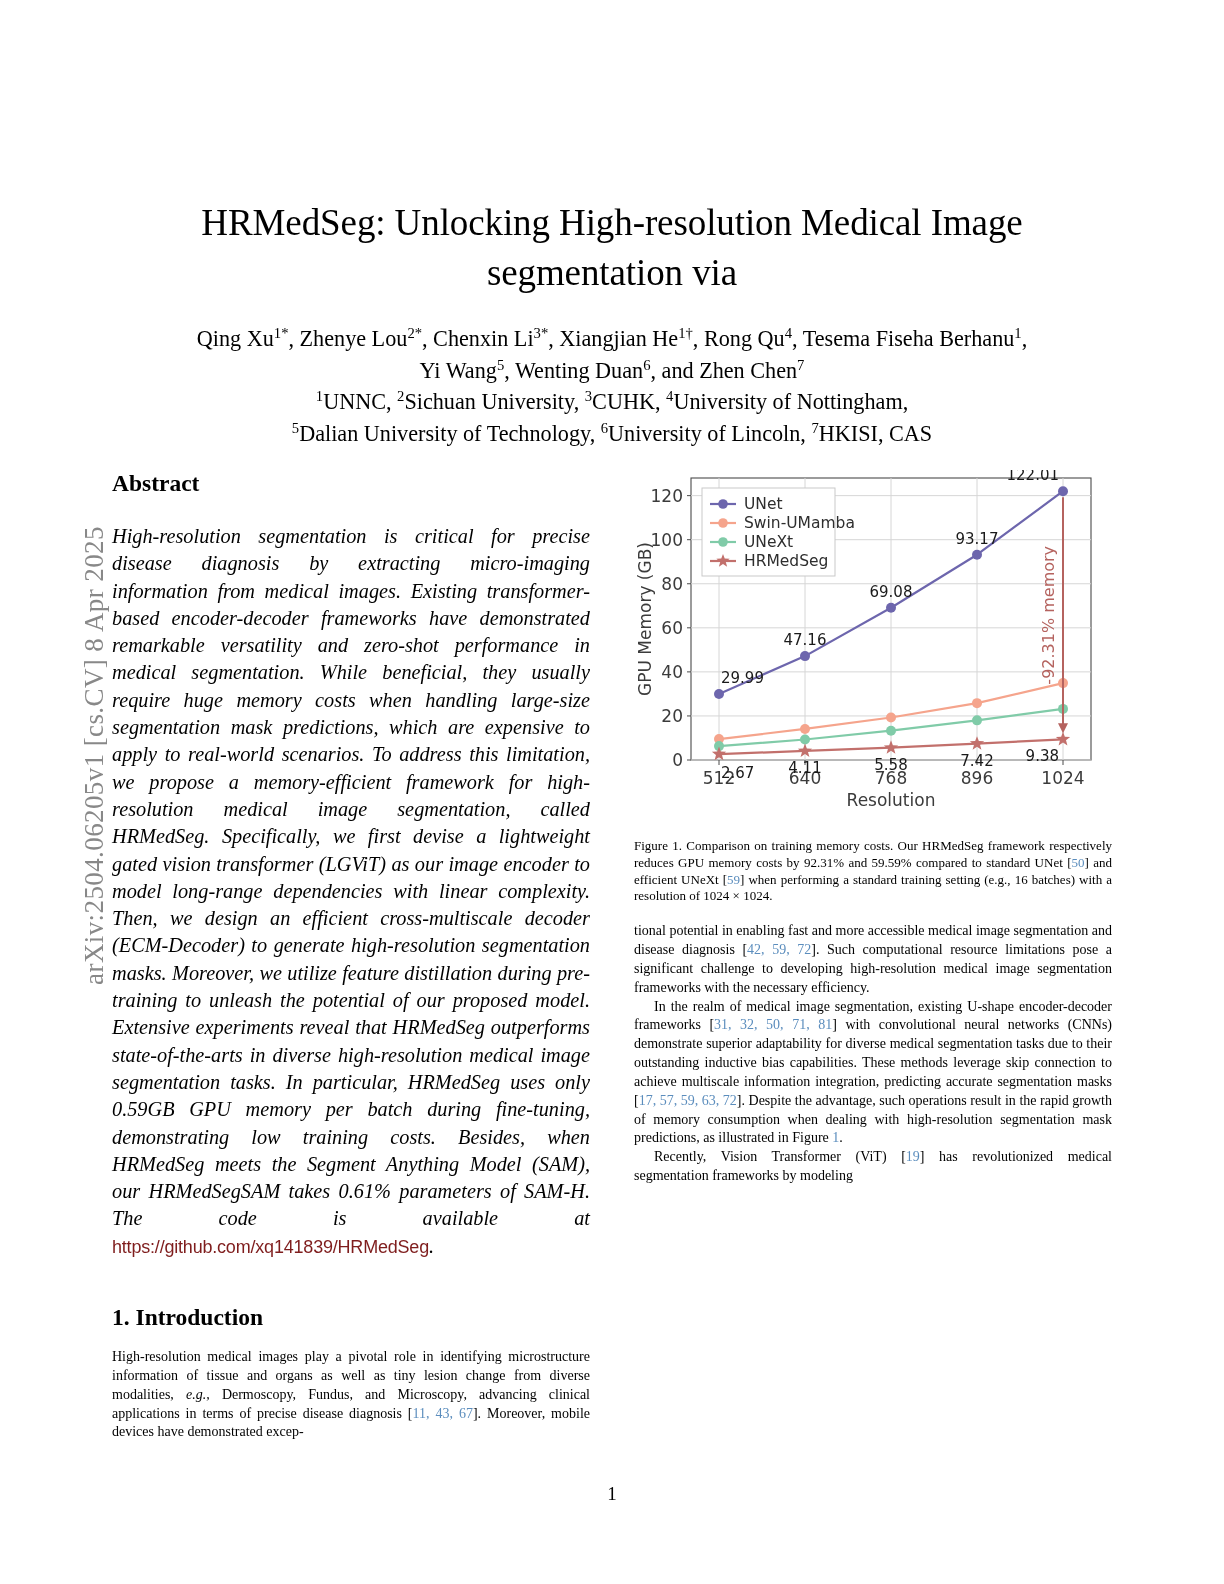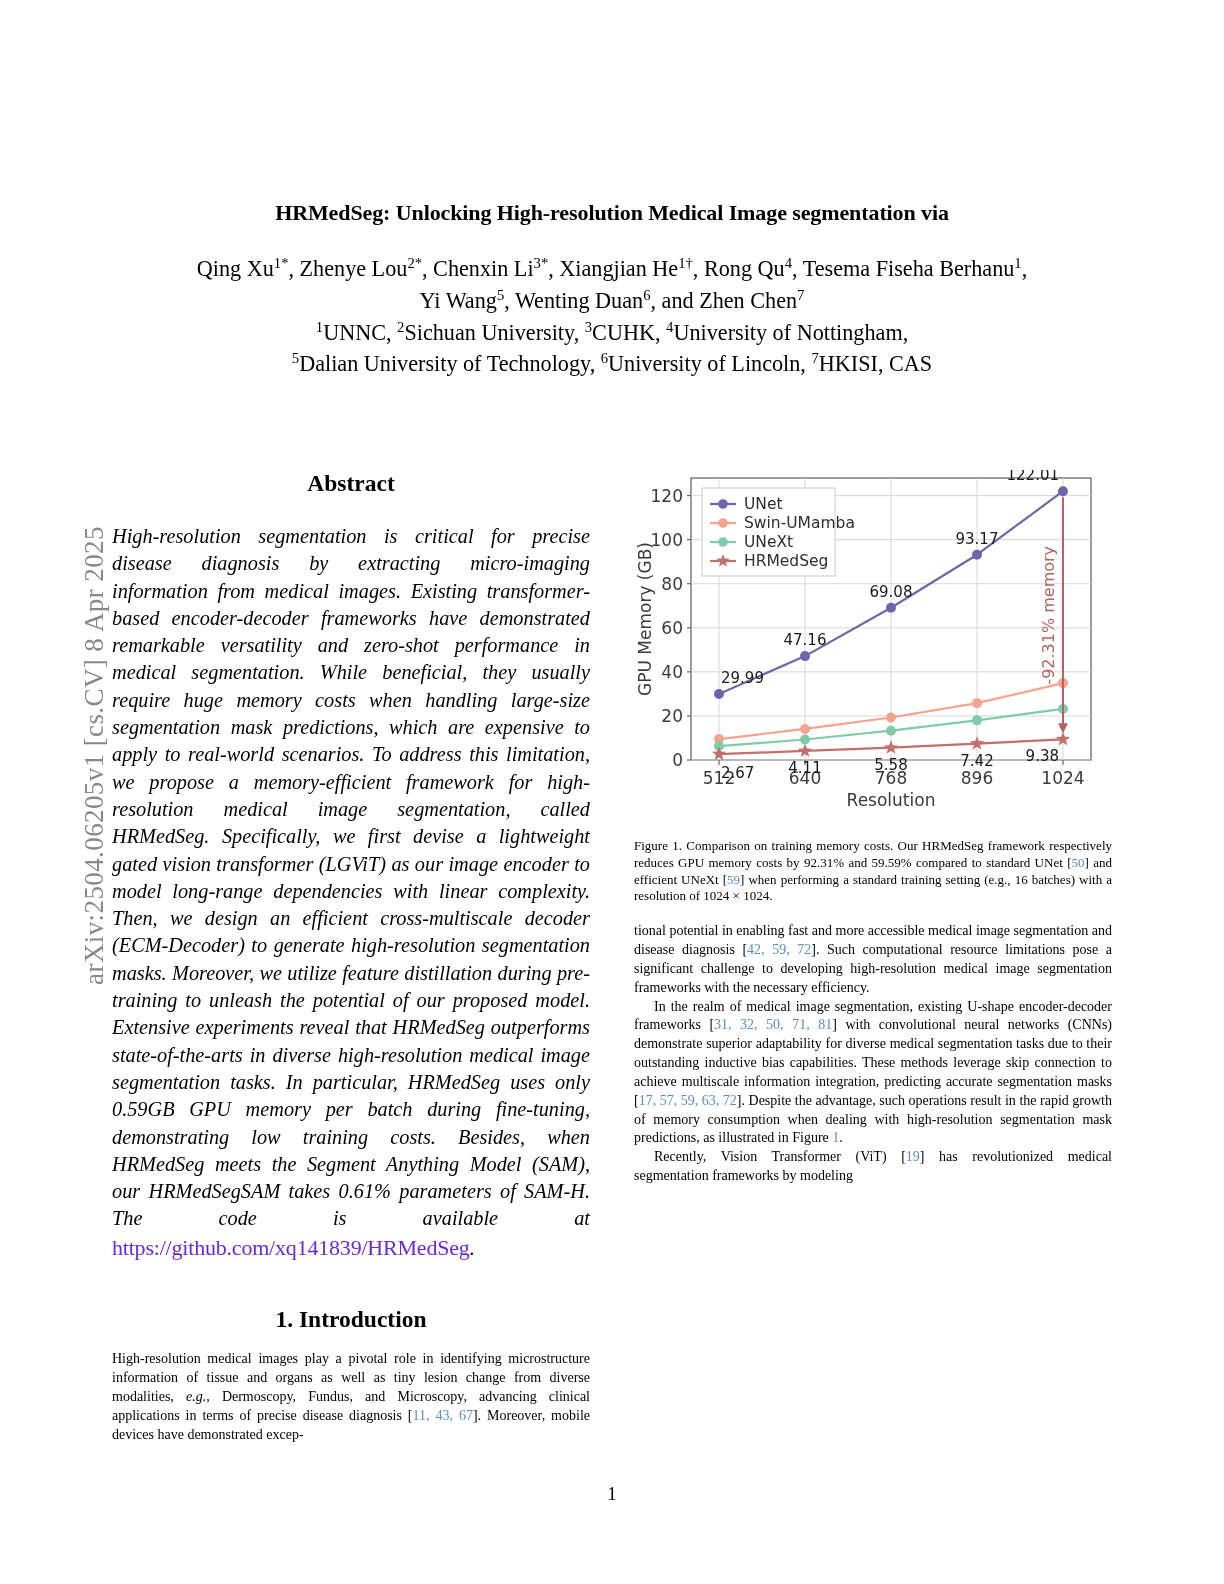--- a/index.html
+++ b/index.html
@@ -30,22 +30,22 @@
   
   #page {
     position:absolute;
     left:112px; top:0;
     width:1000px; height:1584px;
   }
 
   
   #title-block { padding-top:198px; text-align:center; }
   #paper-title {
-    font-size:22px;
-    font-weight:bold;
+    font-size:37px;
+    font-weight:normal;
     line-height:1.34;
     margin:0 24px;
     letter-spacing:-0.1px;
   }
   #authors-block {
     margin-top:26px;
     font-size:22.2px;
     line-height:1.42;
   }
   .auth-line { white-space:nowrap; }
@@ -62,44 +62,43 @@
     width:478px;
     top:0;
   }
   #col-left  { left:0; }
   #col-right { left:522px; }
 
   h2.section-head {
     font-size:23.5px;
     font-weight:bold;
     margin:0 0 17px 0;
-    text-align:center;
   }
   #abstract-head { margin-bottom:26px; }
 
   p.body {
     font-size:14px;
     line-height:1.345;
     text-align:justify;
     margin:0;
     hyphens:auto;
   }
   p.abstract-p {
     font-style:italic;
     font-size:20.3px;
     line-height:1.345;
     text-align:justify;
     margin:0;
   }
   p.indent { text-indent:20px; }
   .code-url {
-    font-family:Liberation Serif, serif;
+    font-family:Liberation Sans, sans-serif;
     font-style:normal;
-    font-size:22px;
-    color:#6d28d9;
+    font-size:18px;
+    color:#7f1d1d;
     letter-spacing:-0.2px;
   }
   .cite { color:#5b8dbd; }
   .ital { font-style:italic; }
 
   
   #figure-wrap { margin:0 0 0 0; }
   #figure-caption {
     font-size:13px;
     line-height:1.295;

